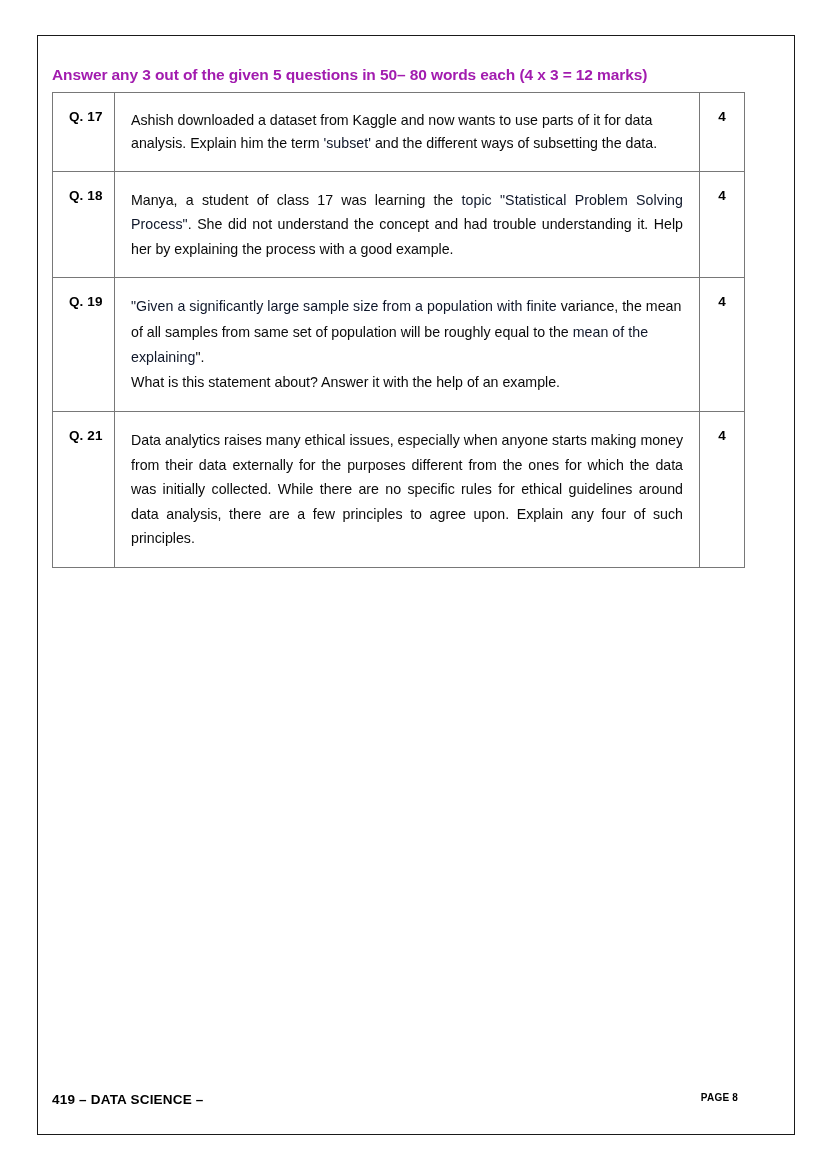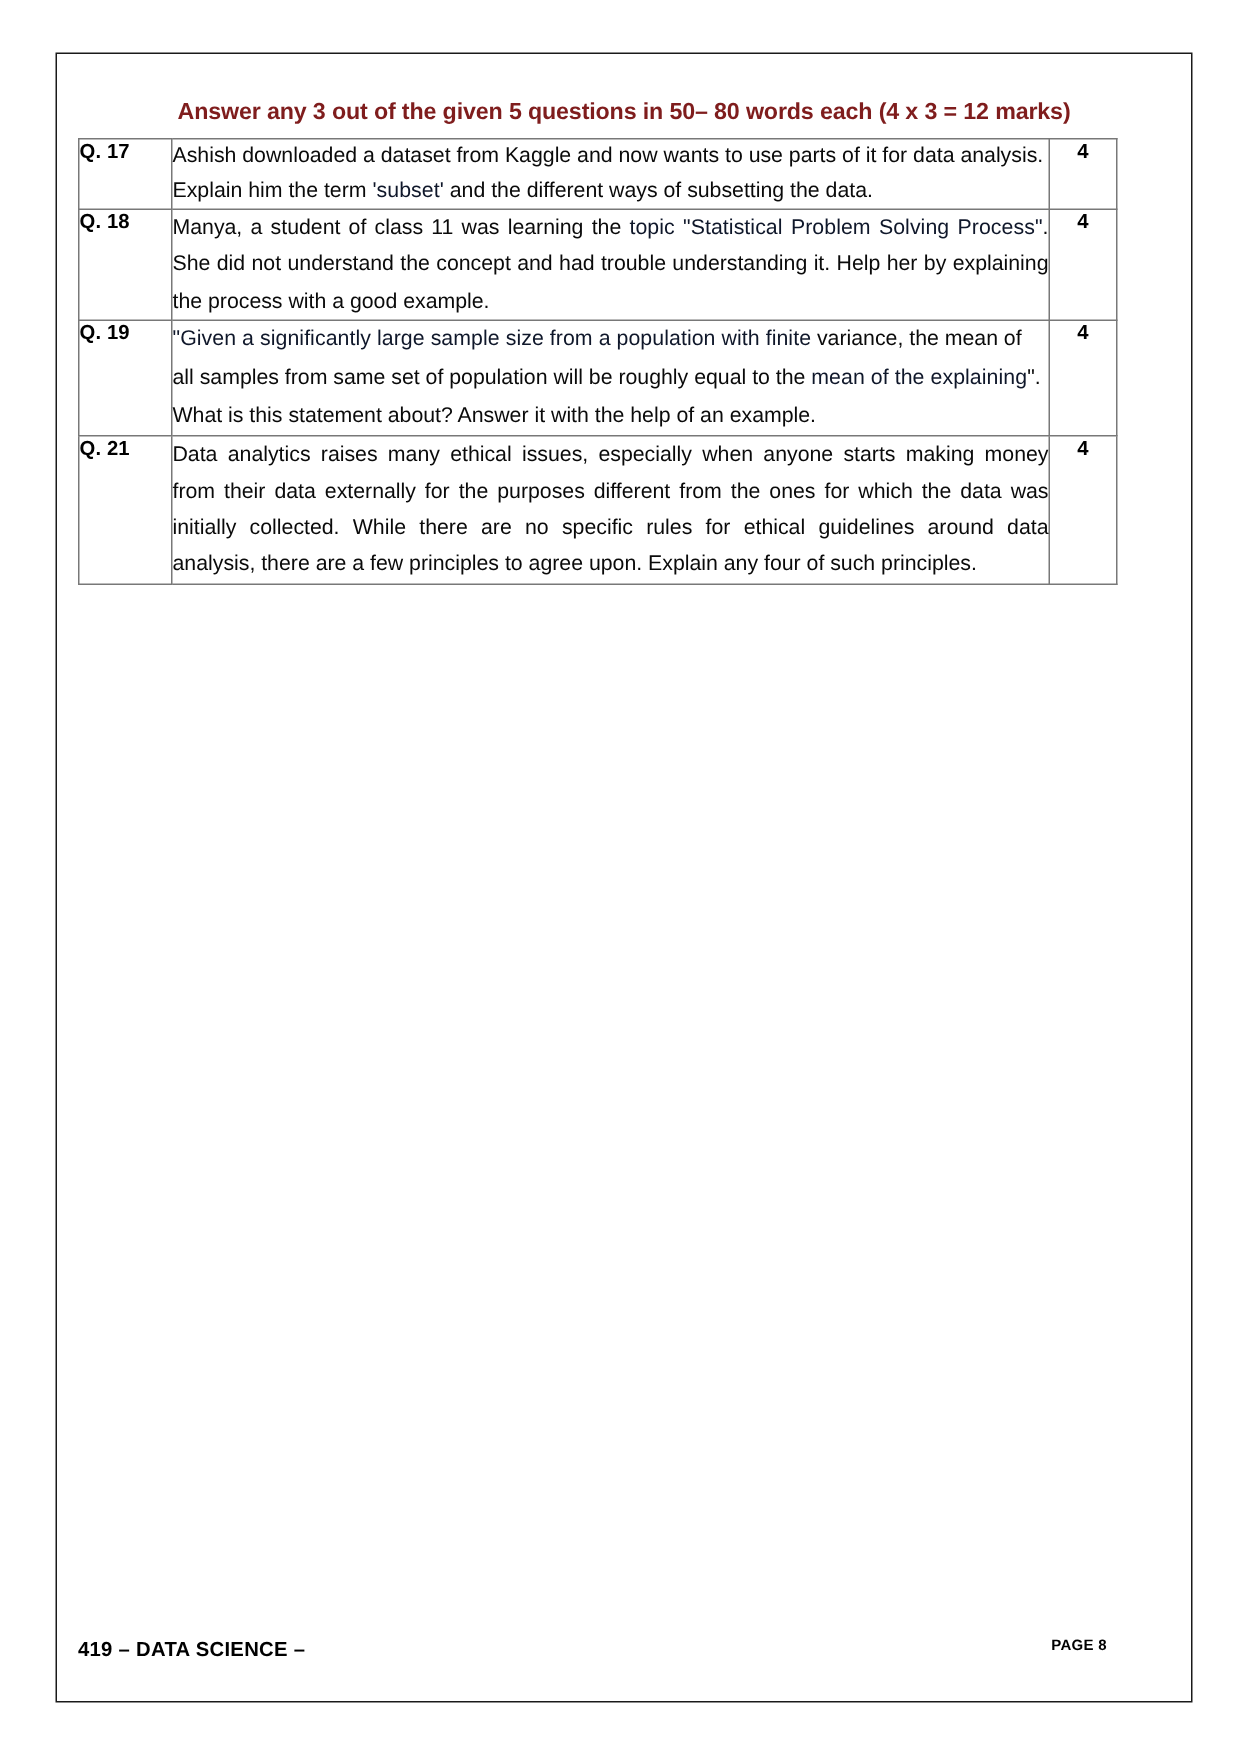--- a/index.html
+++ b/index.html
@@ -34,37 +34,36 @@
     top: 30px;
     right: 14px;
     bottom: 0;
   }
 
   
   #section-heading {
     font-size: 15.5px;
     font-weight: bold;
     letter-spacing: -0.1px;
-    color: #7f1d1d;
+    color: #a21caf;
     margin: 0 0 8px 0;
     white-space: nowrap;
-    text-align: center;
   }
 
   
   #questions-table {
     border-collapse: collapse;
     width: 692px;
     table-layout: fixed;
     margin-left: 0;
   }
   #questions-table td {
     border: 1px solid #787878;
     vertical-align: top;
-    padding: 0;
+    padding: 16px;
     background: #fff;
   }
 
   col.col-qno  { width: 62px; }
   col.col-text { width: 585px; }
   col.col-mark { width: 45px; }
 
   .cell-qno {
     font-size: 13.5px;
     font-weight: bold;
@@ -159,21 +158,21 @@
               <span>Ashish downloaded a dataset from Kaggle and now wants to use parts of it for data analysis. Explain him the term </span><span class="thin">'subset'</span><span> and the different ways of subsetting the data.</span>
             </p>
           </td>
           <td class="cell-mark">4</td>
         </tr>
 
         <tr class="row-18">
           <td class="cell-qno">Q. 18</td>
           <td class="cell-text">
             <p class="qpara justify">
-              <span>Manya, a student of class 11 was learning the </span><span class="thin">topic "Statistical Problem</span>
+              <span>Manya, a student of class 17 was learning the </span><span class="thin">topic "Statistical Problem</span>
               <span class="thin">Solving Process"</span><span>. She did not understand the concept and had trouble understanding it. Help her by explaining the process with a good example.</span>
             </p>
           </td>
           <td class="cell-mark">4</td>
         </tr>
 
         <tr class="row-19">
           <td class="cell-qno">Q. 19</td>
           <td class="cell-text">
             <p class="qpara plain">

